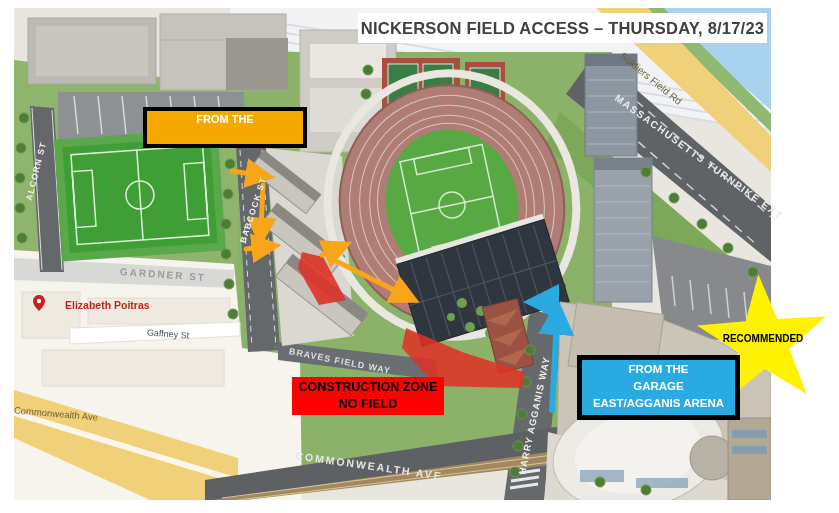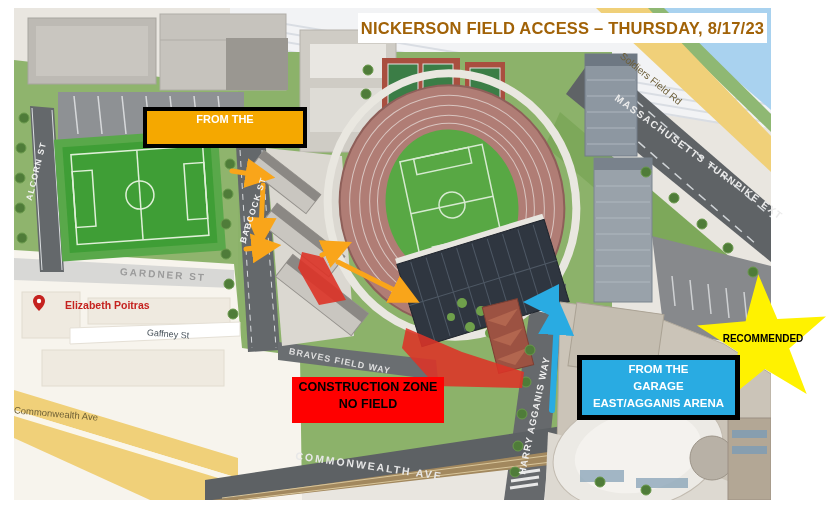--- a/index.html
+++ b/index.html
@@ -15,25 +15,25 @@
   #lbl-gaffney{left:138px;top:329px;width:60px;font-size:9px;color:#4a545c;font-weight:normal;transform:rotate(4deg);}
   #lbl-comm-lower{left:0px;top:408px;width:112px;font-size:9.5px;color:#6b5d34;font-weight:normal;transform:rotate(5deg);}
   #lbl-comm-main{left:295px;top:459px;width:140px;font-size:10.5px;letter-spacing:2px;color:#e8e8e8;transform:rotate(8deg);}
   #lbl-braves{left:285px;top:356px;width:110px;font-size:9px;letter-spacing:1px;color:#dedede;transform:rotate(11deg);}
   #lbl-agganis{left:474px;top:410px;width:120px;font-size:9.5px;letter-spacing:1px;color:#efefef;transform:rotate(-78deg);}
   #lbl-pike{left:597px;top:150px;width:200px;font-size:10px;letter-spacing:1.5px;color:#ebebeb;transform:rotate(36deg);}
   #lbl-soldiers{left:596px;top:73px;width:110px;font-size:10px;color:#6d5f38;font-weight:normal;transform:rotate(39deg);}
   #poi-poitras{position:absolute;left:33px;top:295px;display:flex;align-items:flex-start;}
   #poi-poitras .txt{margin-left:20px;margin-top:4px;font-size:10.5px;font-weight:bold;color:#c5221f;white-space:nowrap;}
   
-  #title-box{position:absolute;left:358px;top:13px;width:409px;height:30px;background:#ffffff;color:#a16207;
+  #title-box{position:absolute;left:358px;top:13px;width:409px;height:30px;background:#ffffff;color:#404040;
              font-weight:bold;font-size:16.5px;line-height:30px;text-align:center;letter-spacing:.2px;}
   #west-box{position:absolute;left:143px;top:107px;width:164px;height:41px;border:4px solid #000;background:#F5A800;
             color:#fff;font-weight:bold;font-size:11px;line-height:15px;text-align:center;padding-top:1px;}
-  #red-box{position:absolute;left:292px;top:377px;width:152px;height:46px;background:#FF0000;
+  #red-box{position:absolute;left:292px;top:377px;width:152px;height:38px;background:#FF0000;
            color:#000;font-weight:bold;font-size:12.5px;line-height:17px;text-align:center;padding-top:2px;}
   #east-box{position:absolute;left:577px;top:355px;width:163px;height:65px;border:5px solid #000;background:#29ABE2;
             color:#fff;font-weight:bold;font-size:11.5px;line-height:17px;text-align:center;padding-top:1px;}
   #star-label{left:710px;top:333px;width:106px;font-size:10px;color:#000;}
 </style>
 </head>
 <body>
 
 <div id="canvas">
 

